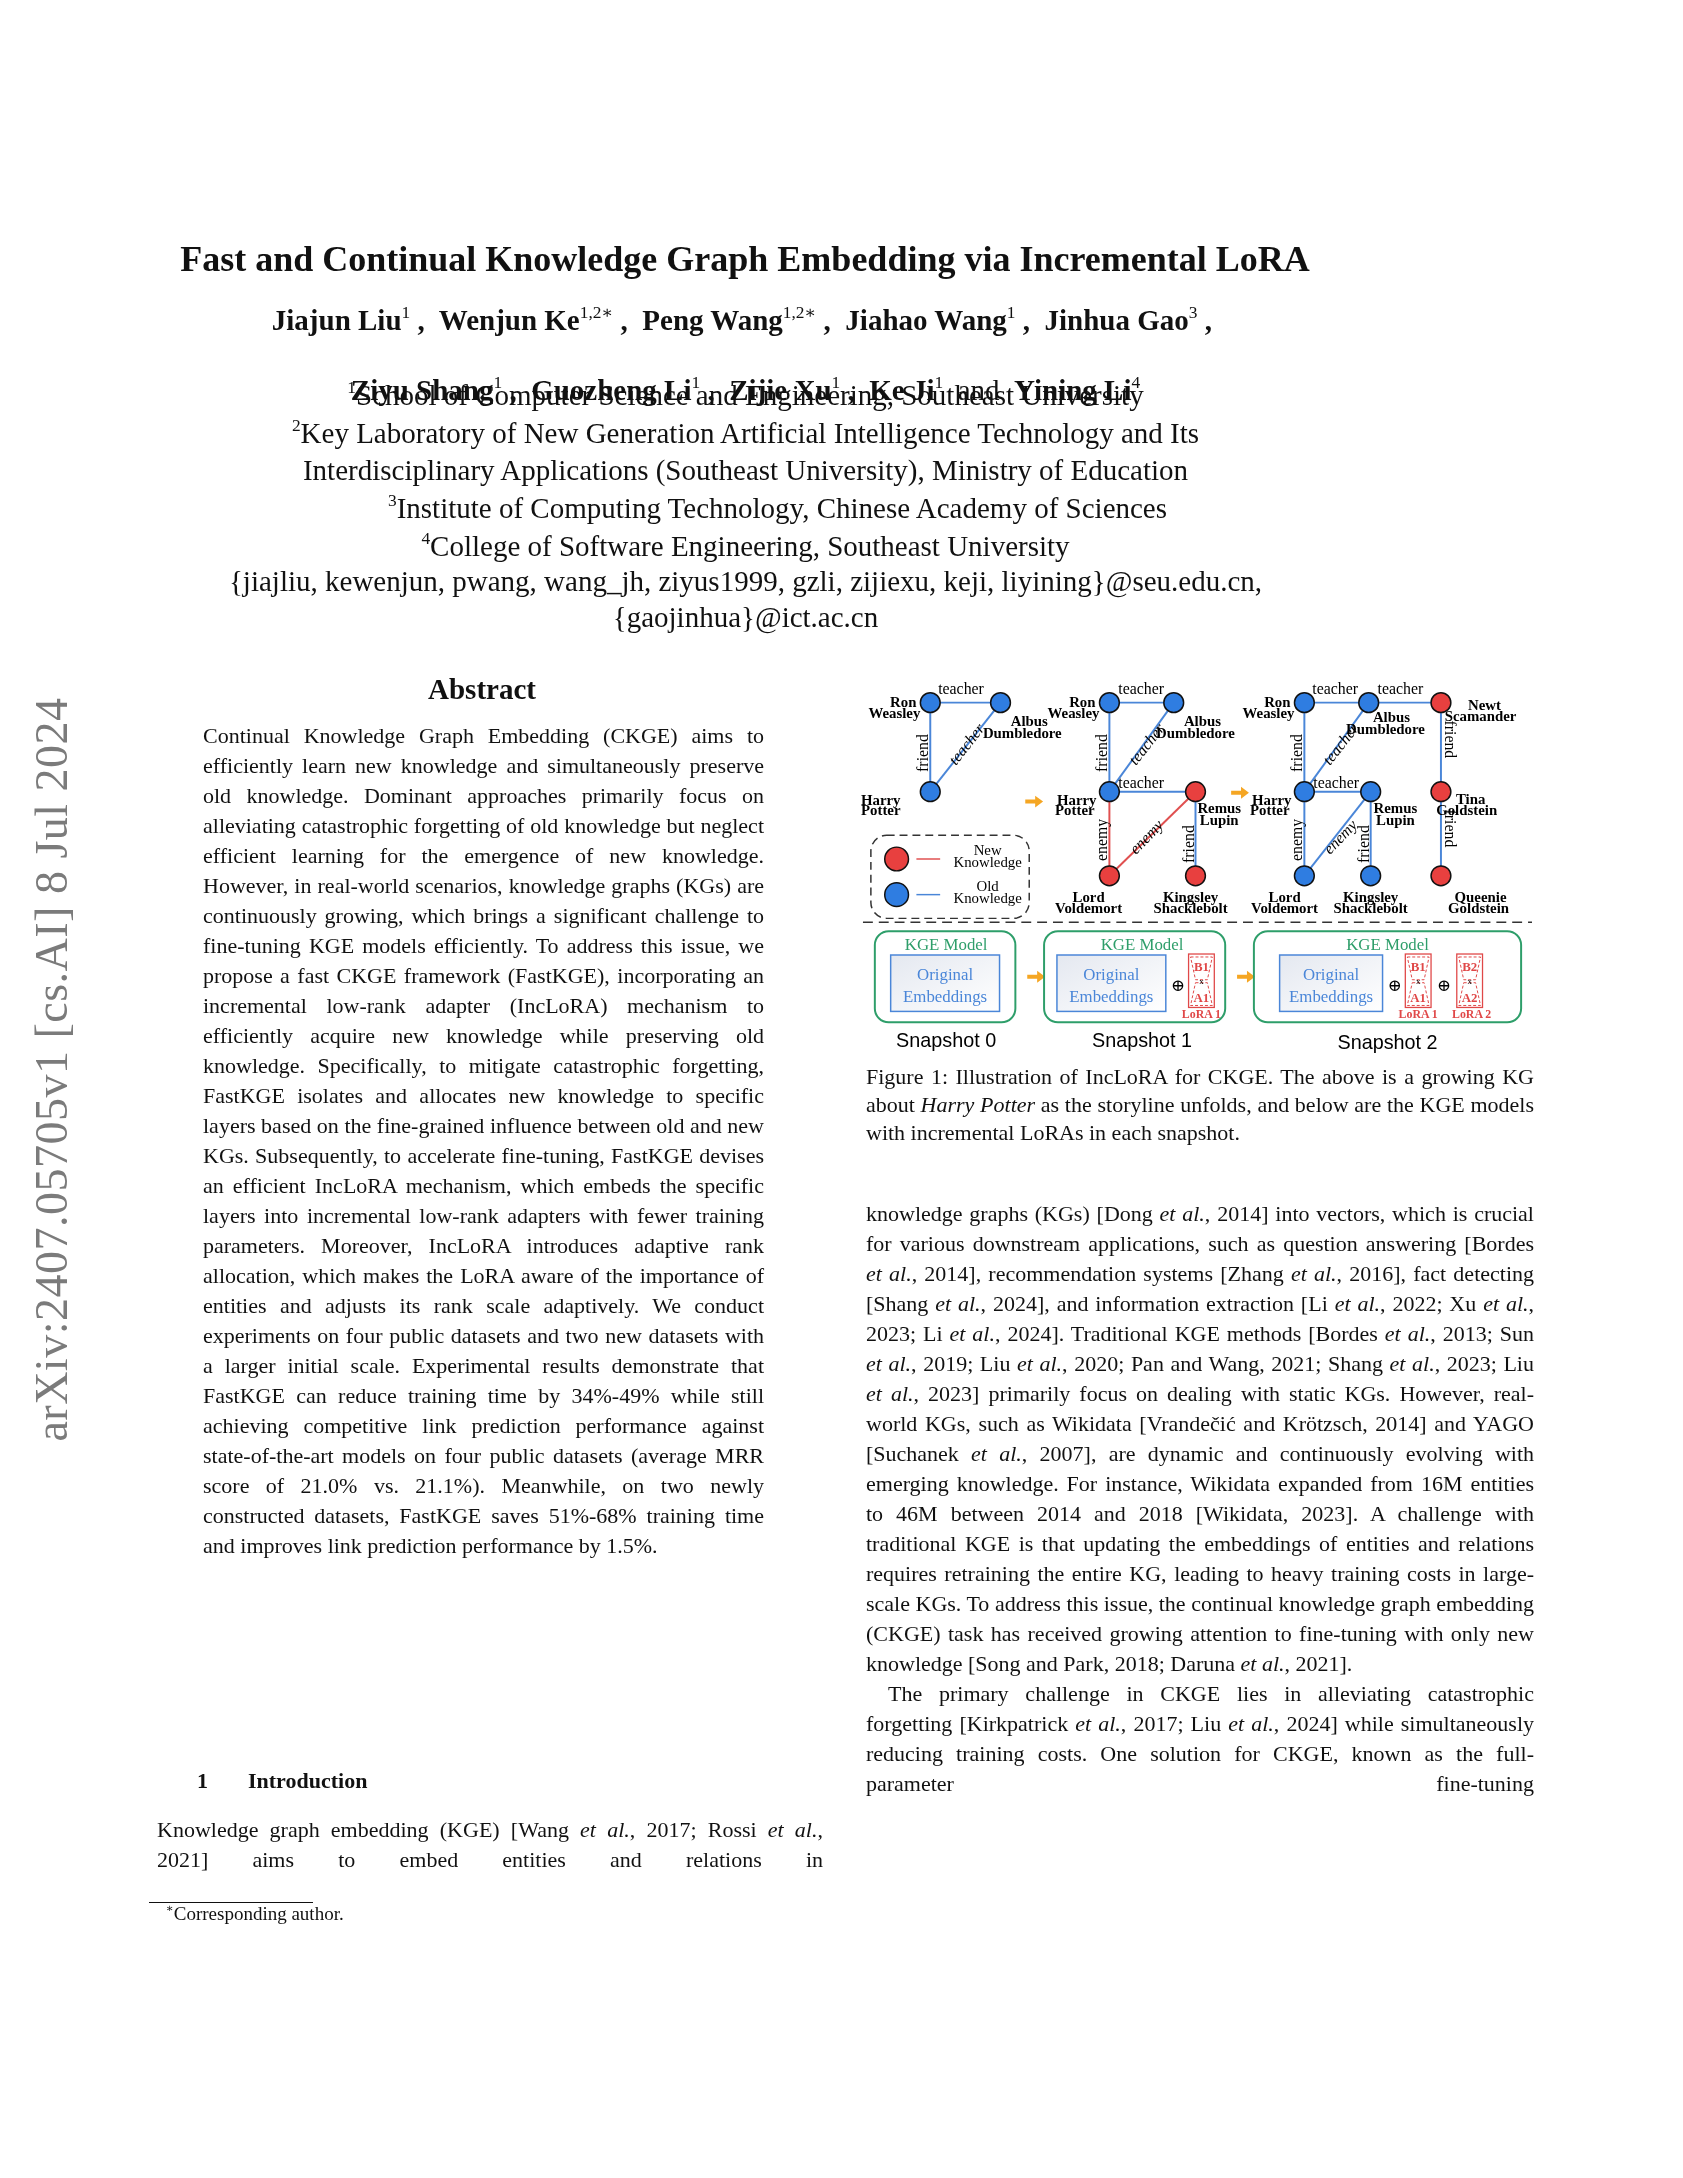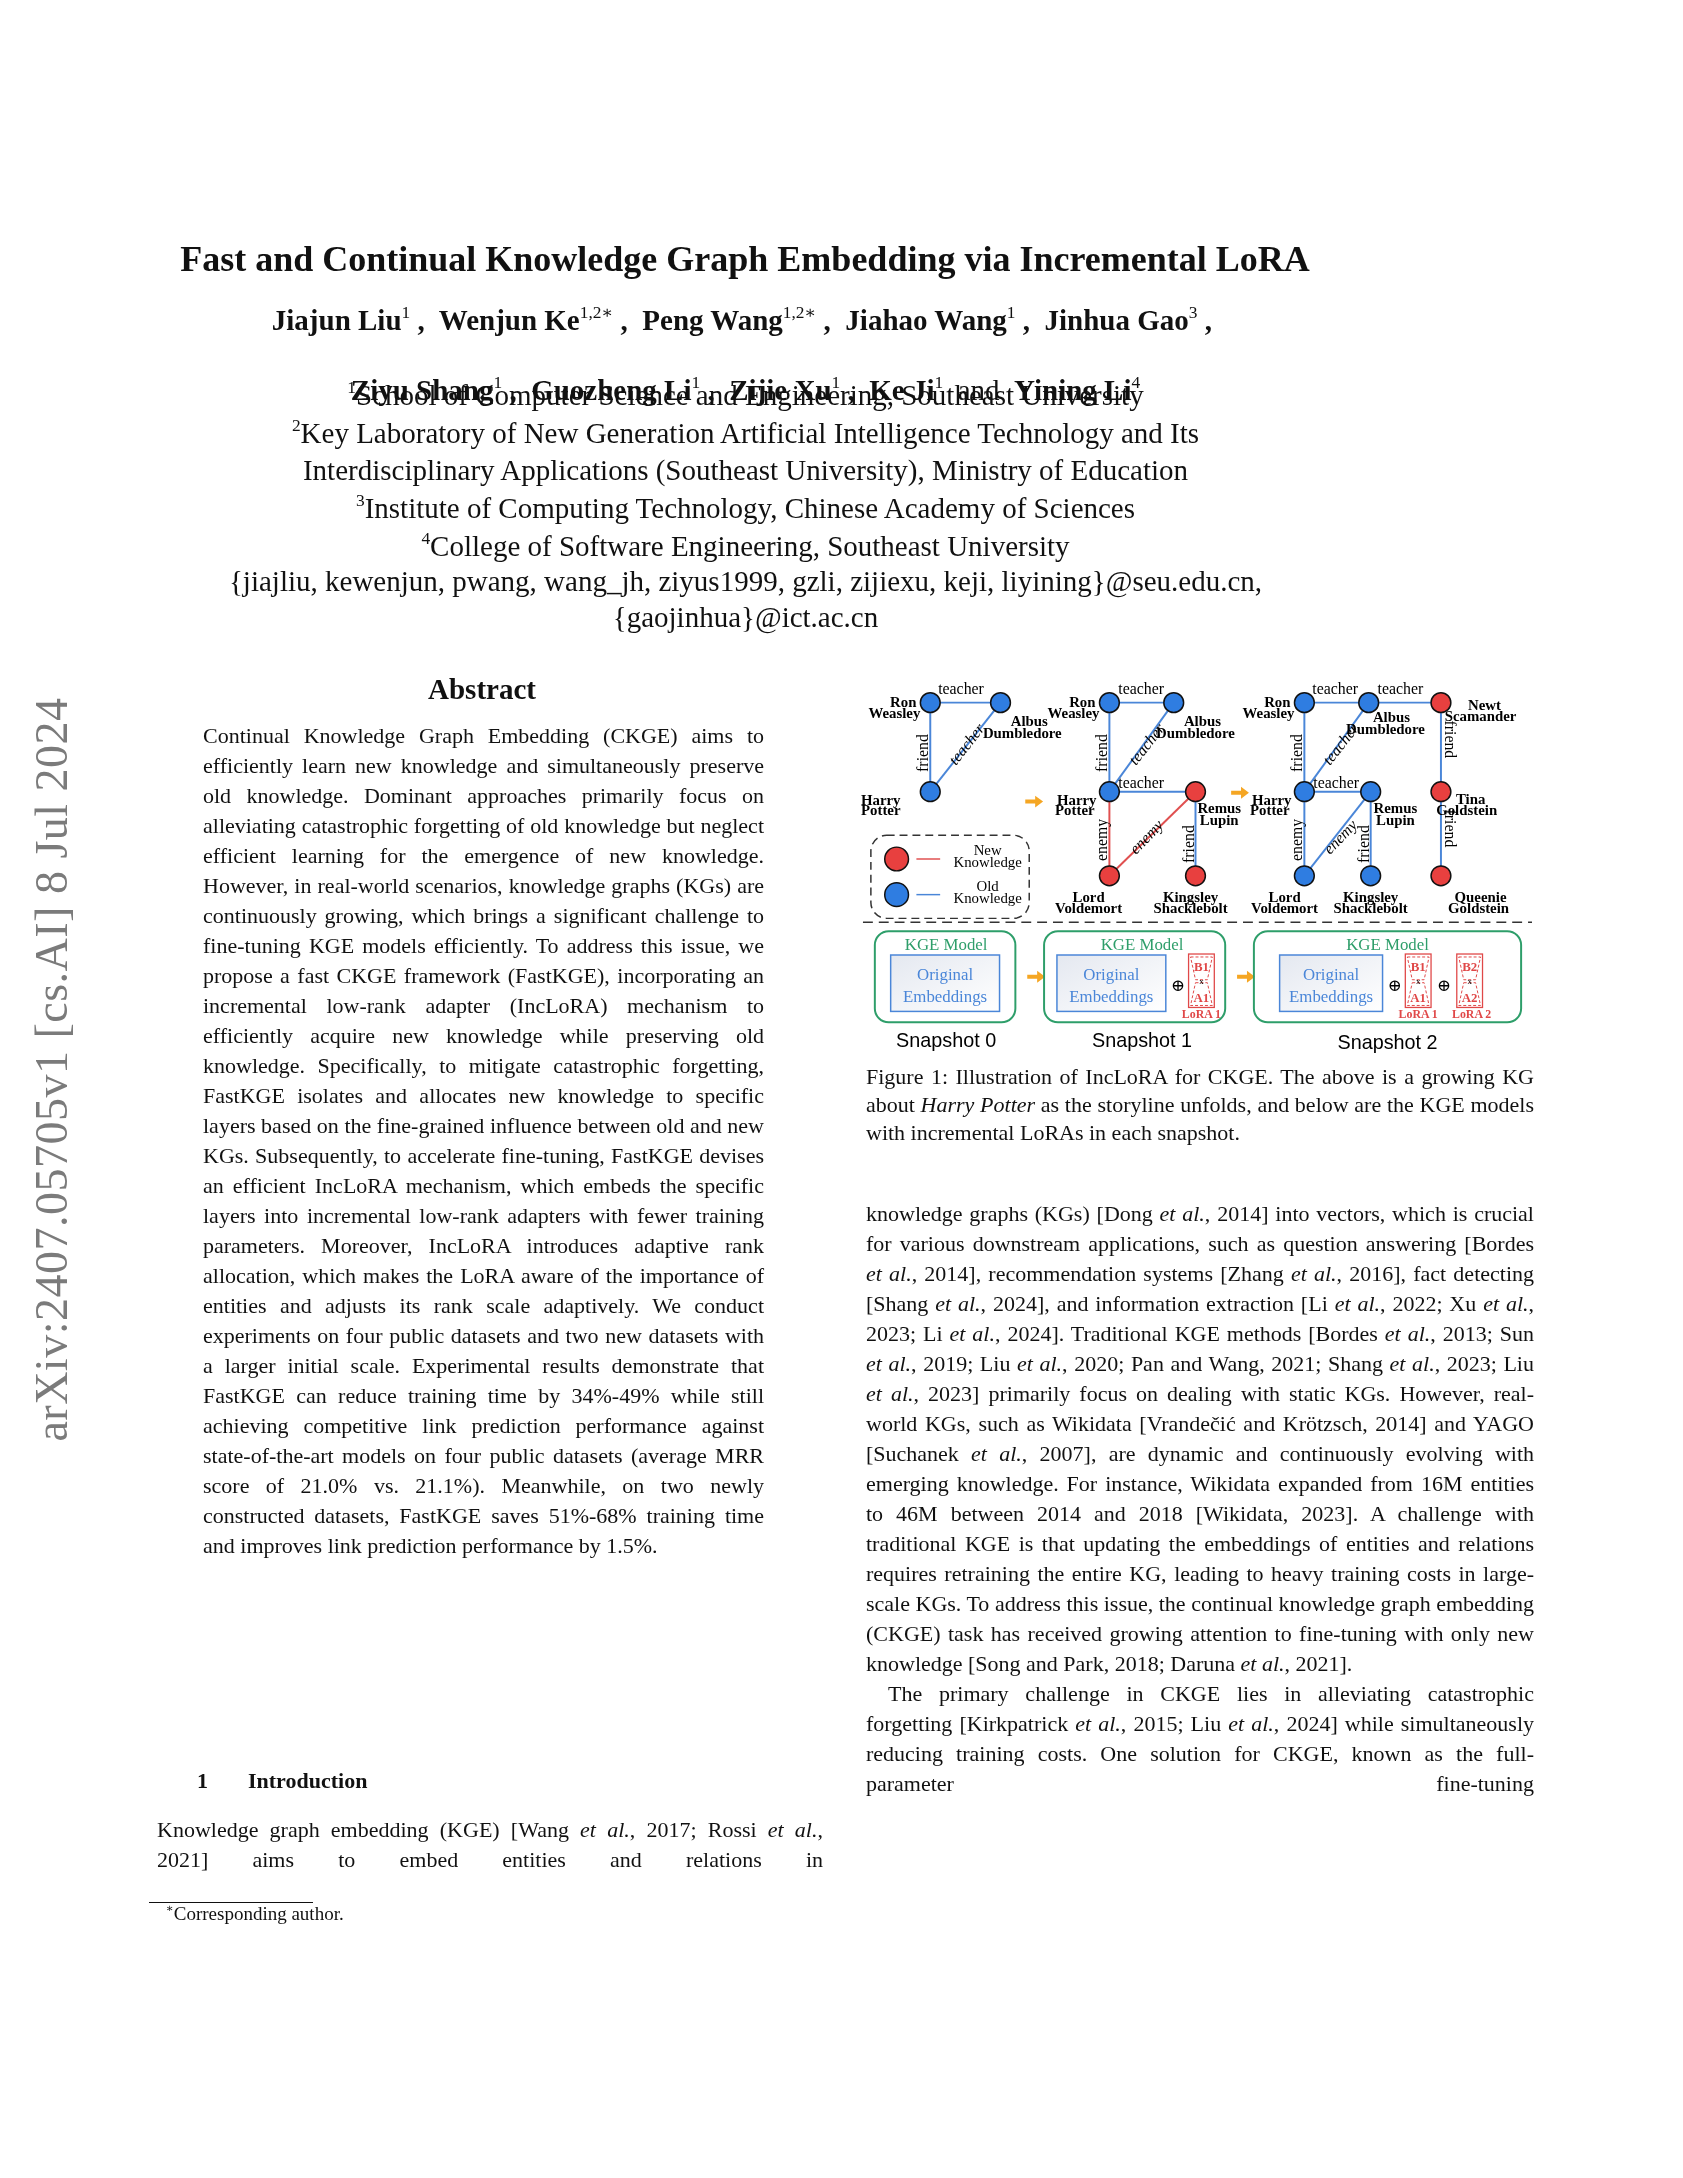--- a/index.html
+++ b/index.html
@@ -40,21 +40,21 @@
 
 <div class="abs hdr-line" style="top:376px;">
   <sup>1</sup><span>School of Computer Science and Engineering, Southeast University</span>
 </div>
 <div class="abs hdr-line" style="top:414px;">
   <sup>2</sup><span>Key Laboratory of New Generation Artificial Intelligence Technology and Its</span>
 </div>
 <div class="abs hdr-line" style="top:451px;">
   <span>Interdisciplinary Applications (Southeast University), Ministry of Education</span>
 </div>
-<div class="abs hdr-line" style="top:489px;">
+<div class="abs hdr-line" style="top:489px;padding-left:32px;">
   <sup>3</sup><span>Institute of Computing Technology, Chinese Academy of Sciences</span>
 </div>
 <div class="abs hdr-line" style="top:527px;">
   <sup>4</sup><span>College of Software Engineering, Southeast University</span>
 </div>
 <div class="abs hdr-line" style="top:562px;">{jiajliu, kewenjun, pwang, wang_jh, ziyus1999, gzli, zijiexu, keji, liyining}@seu.edu.cn,</div>
 <div class="abs hdr-line" style="top:598px;">{gaojinhua}@ict.ac.cn</div>
 
 <div id="abstract-title" class="abs">Abstract</div>
 <div id="abstract-body" class="abs col-text">
@@ -257,15 +257,15 @@
     </g>
   </svg>
 </div>
 
 <div id="caption" class="abs">
   <span class="seg-para"><span>Figure 1: Illustration of IncLoRA for CKGE. The above is a growing KG about </span><em>Harry Potter</em><span> as the storyline unfolds, and below are the KGE models with incremental LoRAs in each snapshot.</span></span>
 </div>
 
 <div id="right-body" class="abs col-text">
   <p class="seg-para"><span>knowledge graphs (KGs) [Dong </span><em>et al.</em><span>, 2014] into vectors, which is crucial for various downstream applications, such as question answering [Bordes </span><em>et al.</em><span>, 2014], recommenda­tion systems [Zhang </span><em>et al.</em><span>, 2016], fact detecting [Shang </span><em>et al.</em><span>, 2024], and information extraction [Li </span><em>et al.</em><span>, 2022; Xu </span><em>et al.</em><span>, 2023; Li </span><em>et al.</em><span>, 2024].  Traditional KGE meth­ods [Bordes </span><em>et al.</em><span>, 2013; Sun </span><em>et al.</em><span>, 2019; Liu </span><em>et al.</em><span>, 2020; Pan and Wang, 2021; Shang </span><em>et al.</em><span>, 2023; Liu </span><em>et al.</em><span>, 2023] primarily focus on dealing with static KGs.  However, real-world KGs, such as Wikidata [Vrandečić and Krötzsch, 2014] and YAGO [Suchanek </span><em>et al.</em><span>, 2007], are dynamic and con­tinuously evolving with emerging knowledge.  For instance, Wikidata expanded from 16M entities to 46M between 2014 and 2018 [Wikidata, 2023].  A challenge with traditional KGE is that updating the embeddings of entities and re­lations requires retraining the entire KG, leading to heavy training costs in large-scale KGs.  To address this issue, the continual knowledge graph embedding (CKGE) task has re­ceived growing attention to fine-tuning with only new knowl­edge [Song and Park, 2018; Daruna </span><em>et al.</em><span>, 2021].</span></p>
-  <p class="seg-para indent just-last"><span>The primary challenge in CKGE lies in alleviating catas­trophic forgetting [Kirkpatrick </span><em>et al.</em><span>, 2015; Liu </span><em>et al.</em><span>, 2024] while simultaneously reducing training costs.  One solu­tion for CKGE, known as the full-parameter fine-tuning</span></p>
+  <p class="seg-para indent just-last"><span>The primary challenge in CKGE lies in alleviating catas­trophic forgetting [Kirkpatrick </span><em>et al.</em><span>, 2017; Liu </span><em>et al.</em><span>, 2024] while simultaneously reducing training costs.  One solu­tion for CKGE, known as the full-parameter fine-tuning</span></p>
 </div>
 
 
 </body></html>

